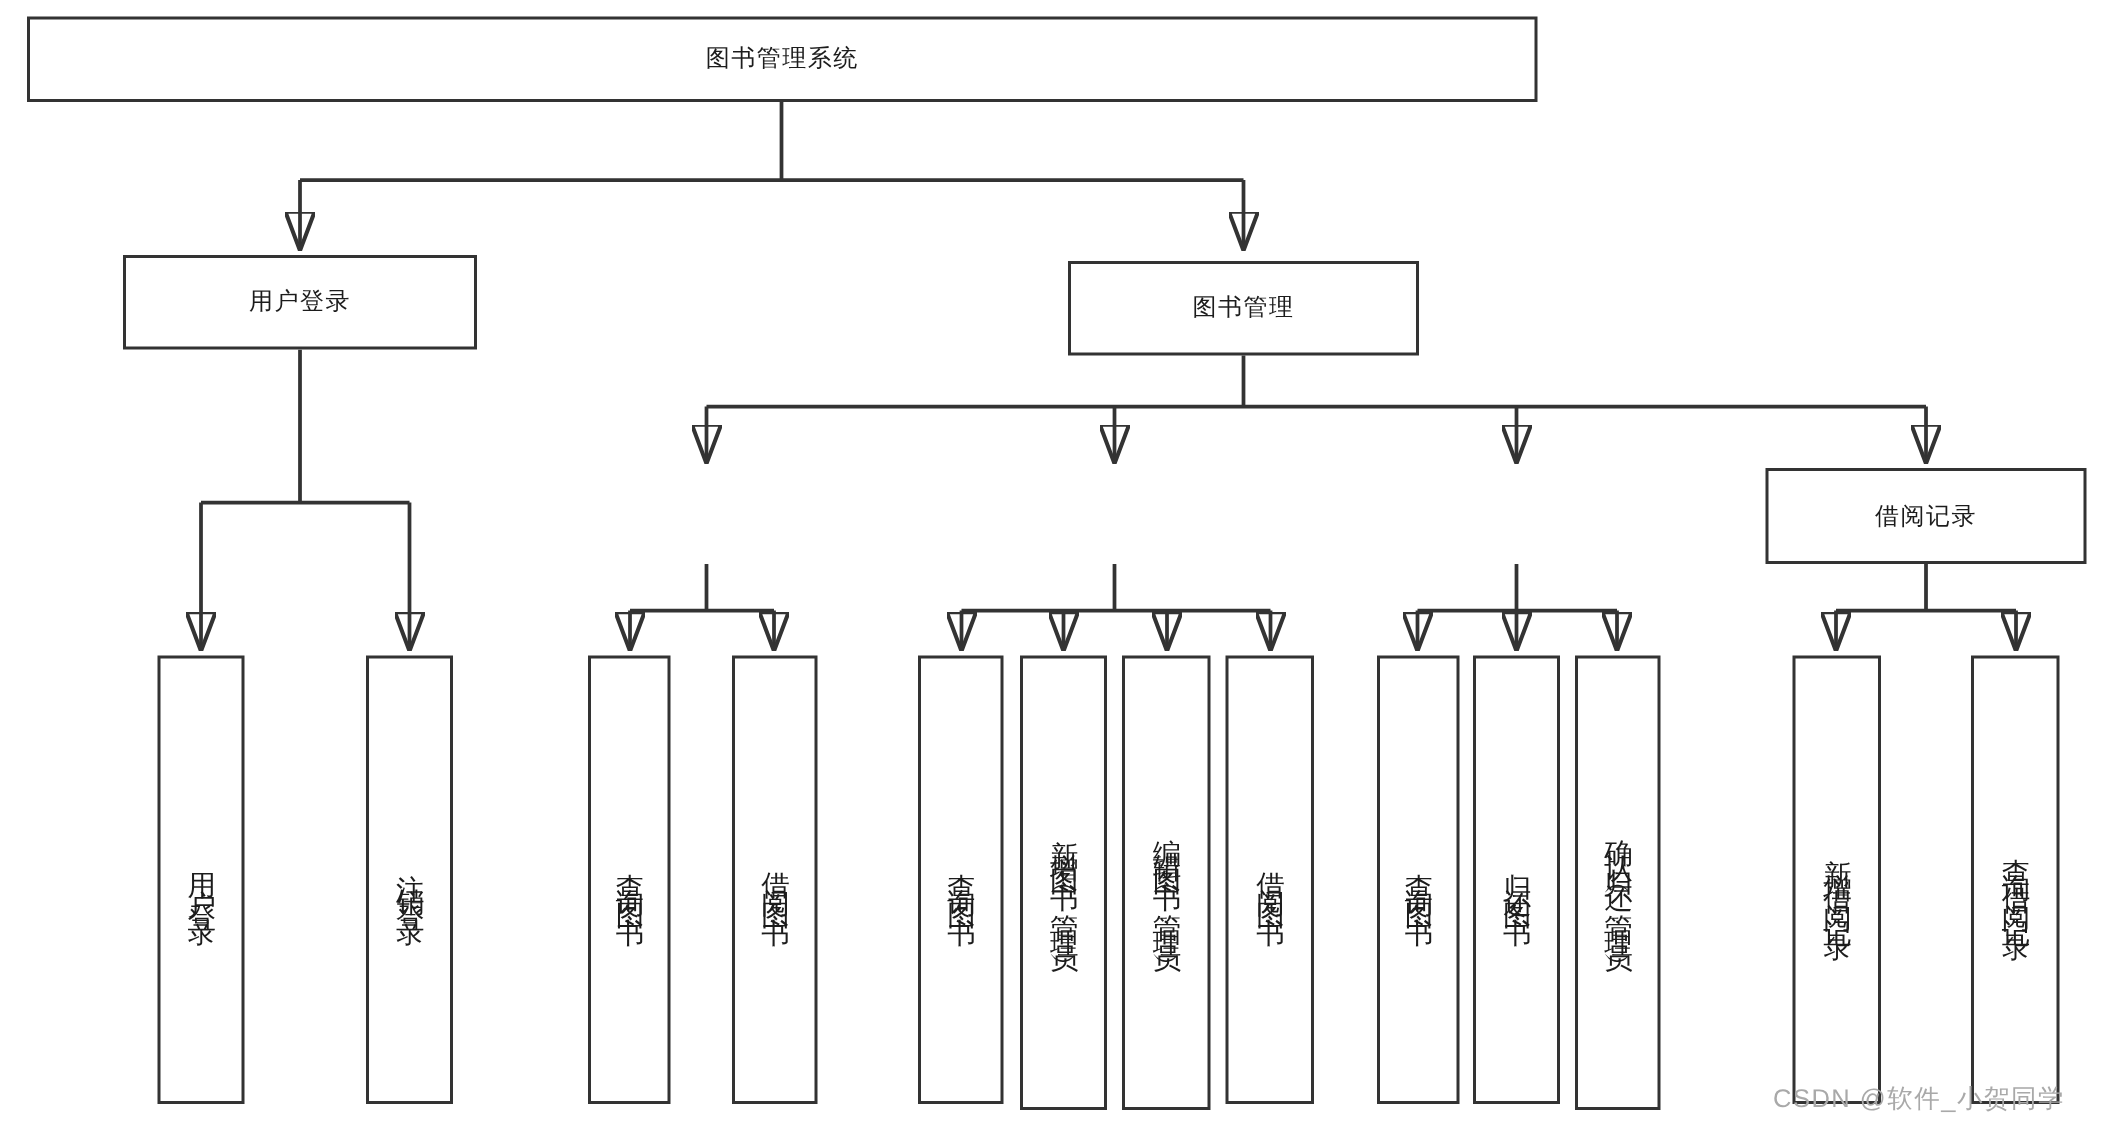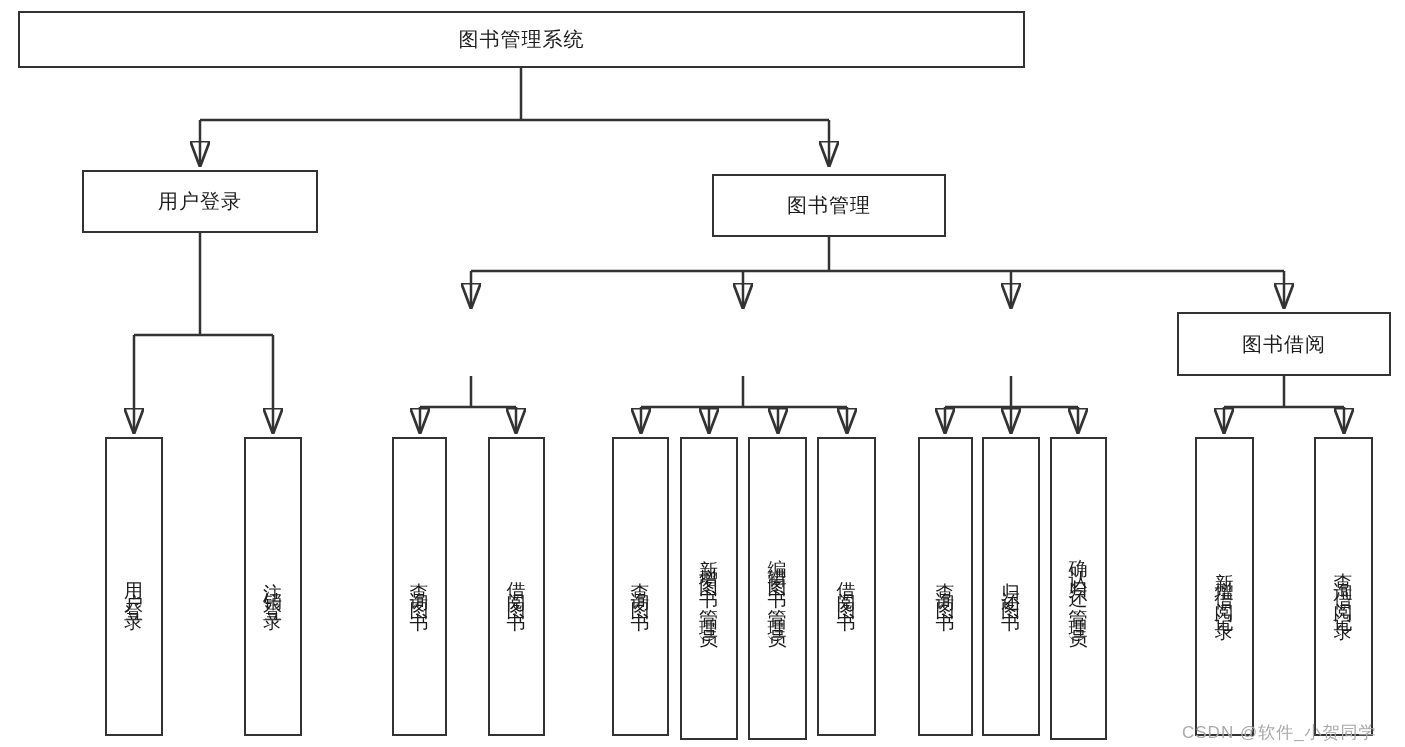--- a/index.html
+++ b/index.html
@@ -7,21 +7,21 @@
     position:relative; width:1405px; height:747px; background:#ffffff;
     font-family:"Liberation Sans", sans-serif; overflow:hidden;
   }
   svg.wires { position:absolute; left:0; top:0; width:1405px; height:747px; }
   svg.wires path { stroke:#333333; stroke-width:2.5; fill:none; }
   .node {
     position:absolute; box-sizing:border-box; background:#ffffff;
     border:2px solid #333333; color:#1c1c1c;
     display:flex; align-items:center; justify-content:center;
   }
-  .node.h span { font-size:20px; letter-spacing:1px; white-space:nowrap; }
+  .node.h span { font-size:16px; letter-spacing:1px; white-space:nowrap; }
   .node.v span {
     writing-mode:vertical-rl; text-orientation:mixed;
     font-size:19px; line-height:1; letter-spacing:10px;
   }
   .watermark {
     position:absolute; left:1182px; top:721px; font-size:17px;
     color:#a9a9a9; letter-spacing:1px; white-space:nowrap;
   }
 </style>
 </head>
@@ -70,21 +70,21 @@
   </div>
 
   <div class="node h" style="left:82px;top:170px;width:236px;height:63px">
     <span>用户登录</span>
   </div>
   <div class="node h" style="left:712px;top:174px;width:234px;height:63px">
     <span>图书管理</span>
   </div>
 
   <div class="node h" style="left:1177px;top:312px;width:214px;height:64px">
-    <span>图书借阅</span>
+    <span>借阅记录</span>
   </div>
 
   <div class="node v" style="left:105px;top:437px;width:58px;height:299px">
     <span>用户登录</span>
   </div>
   <div class="node v" style="left:244px;top:437px;width:58px;height:299px">
     <span>注销登录</span>
   </div>
 
   <div class="node v" style="left:392px;top:437px;width:55px;height:299px">

